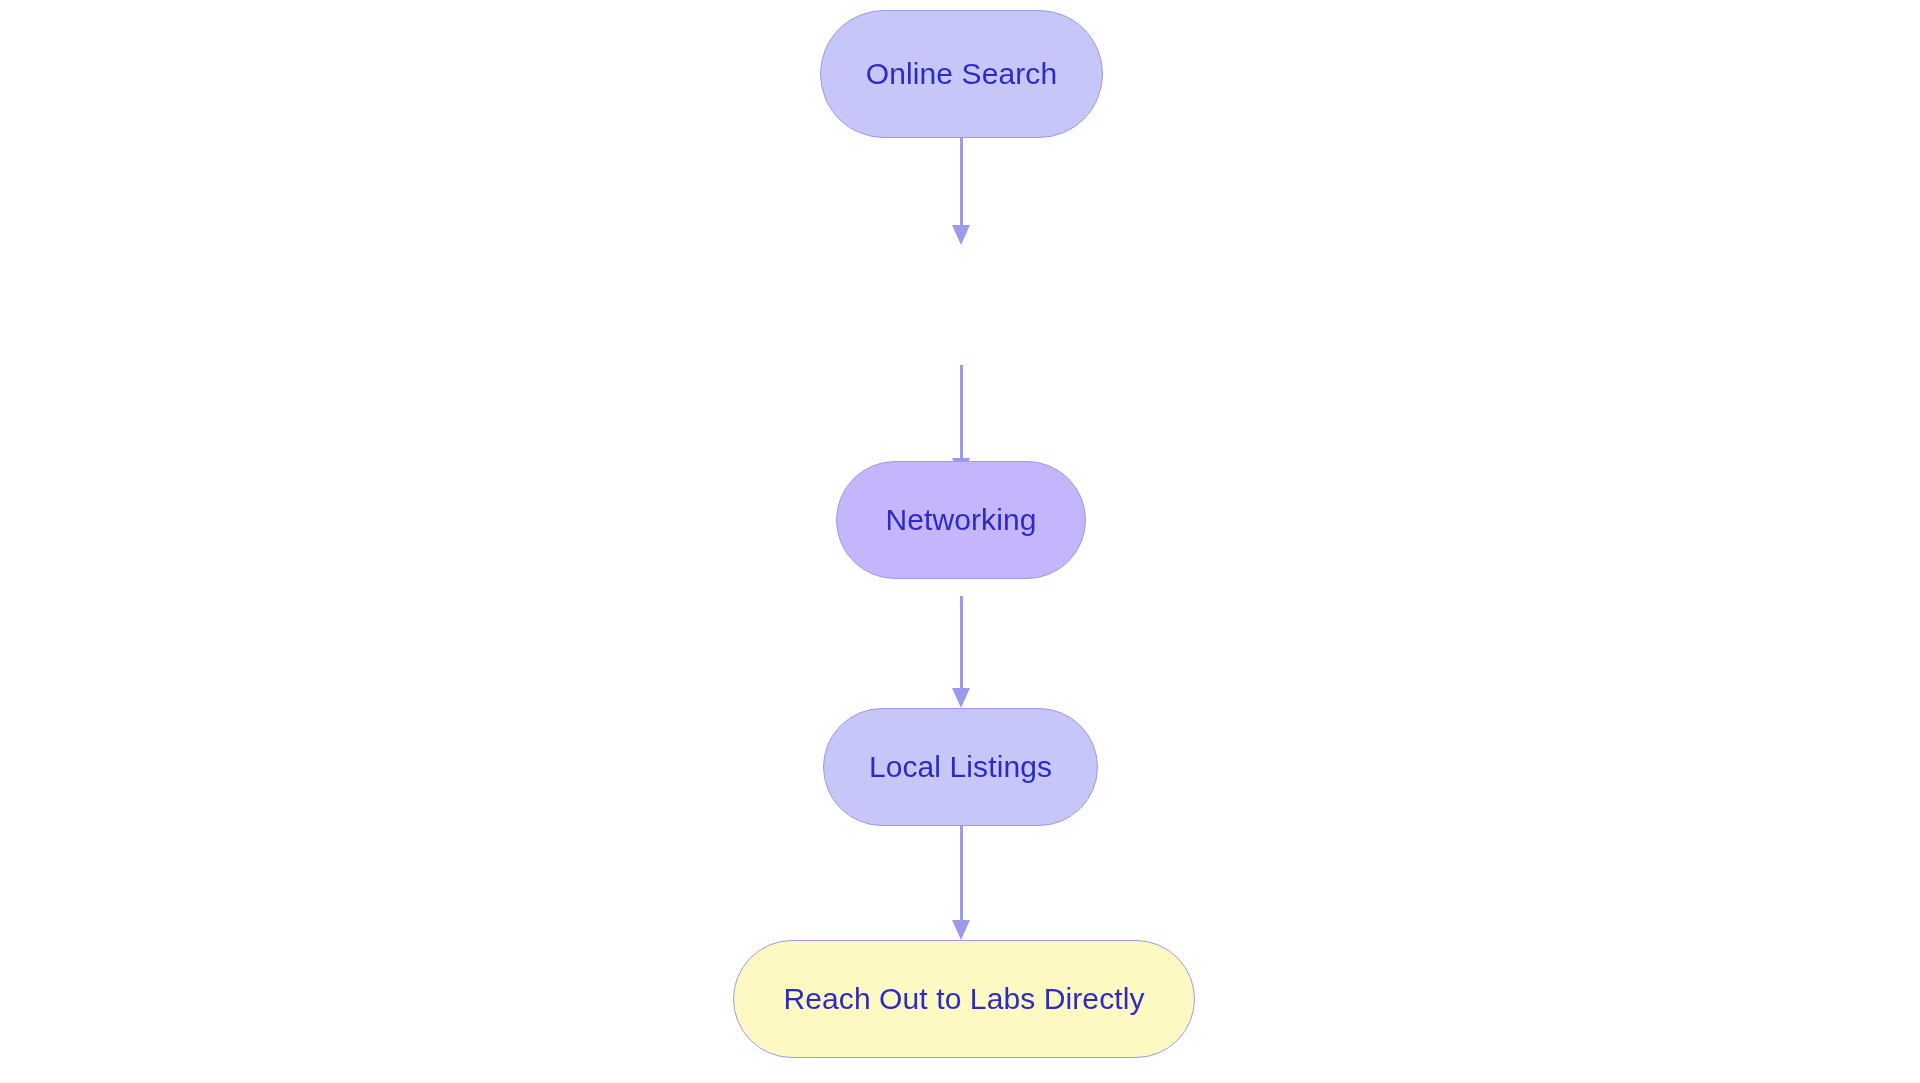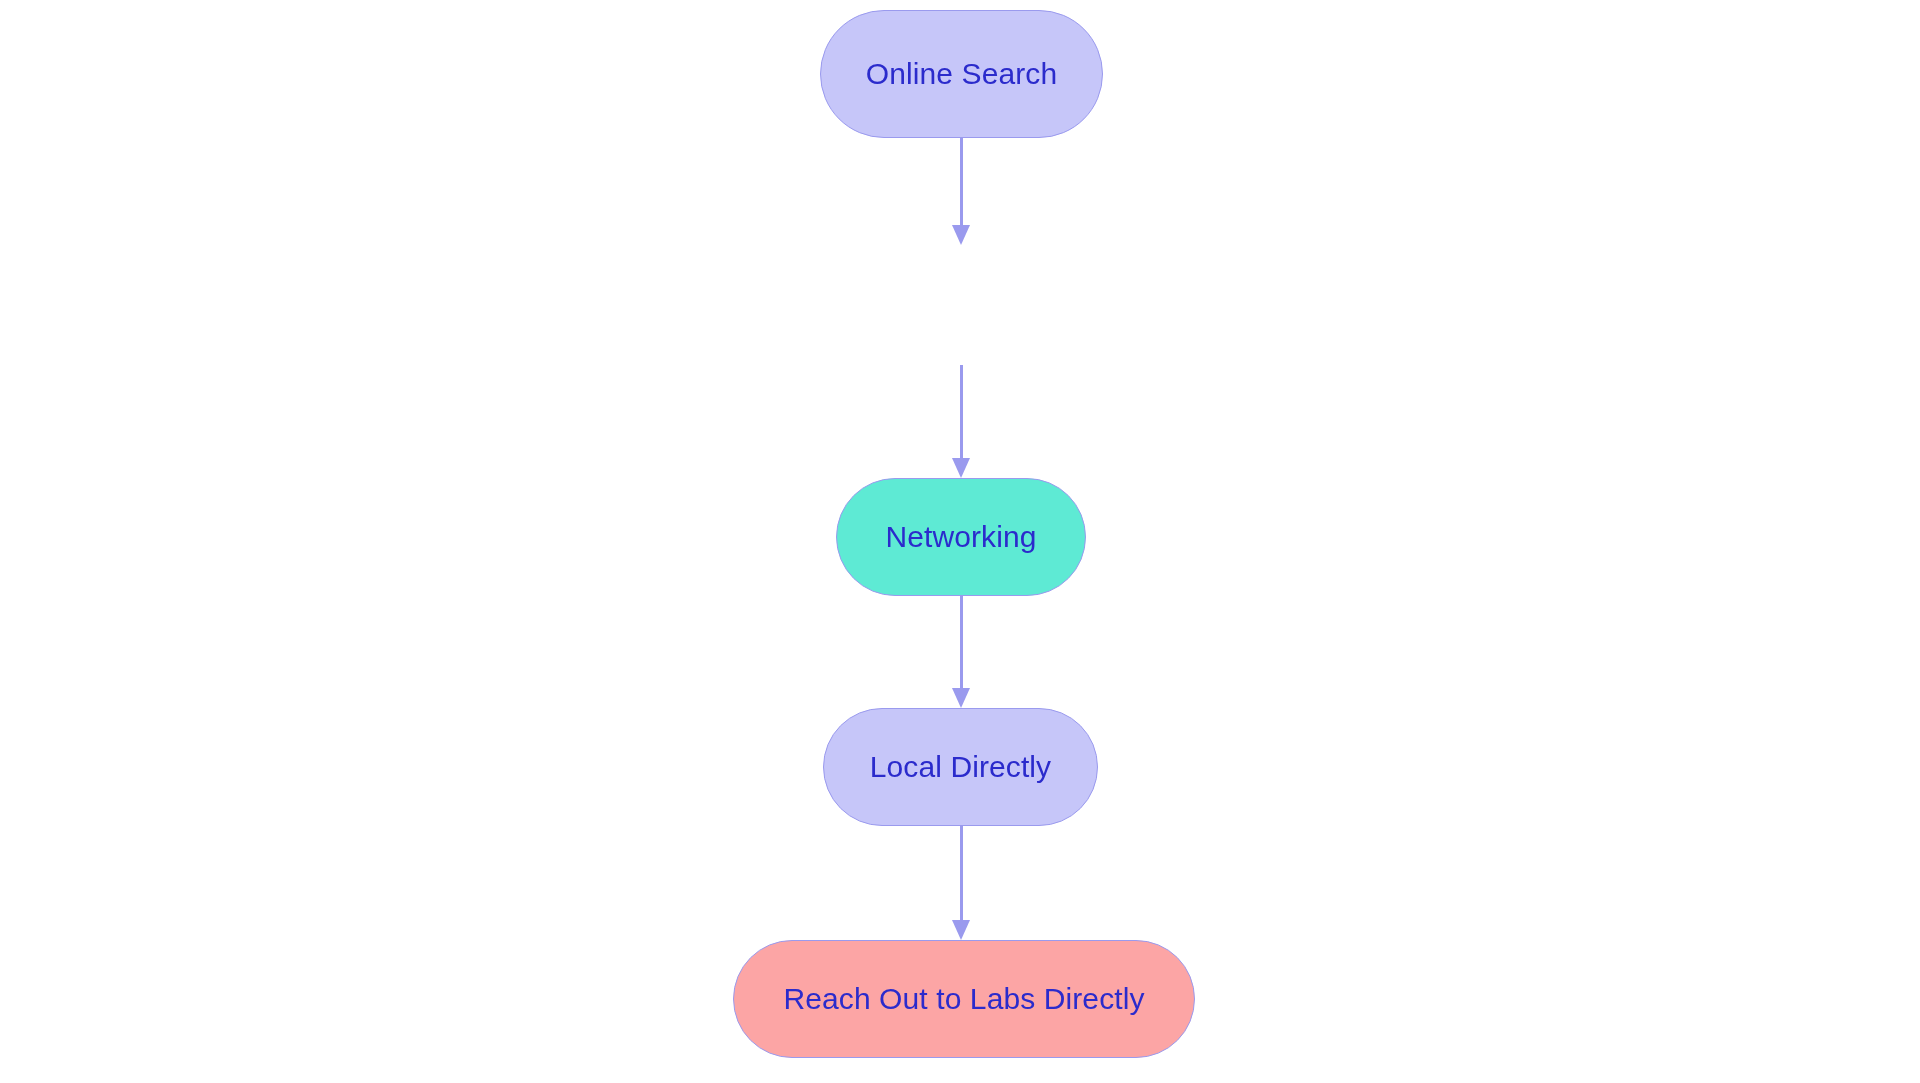--- a/index.html
+++ b/index.html
@@ -91,25 +91,25 @@
   <div class="edge" style="left: 960px; top: 826px; width: 3px; height: 114px;">
     <div class="edge-line" style="height: 94px; background: rgb(154, 154, 238);"></div>
     <div class="edge-head" style="top: 94px; border-top-color: rgb(154, 154, 238);"></div>
   </div>
 
   <div class="node" style="left: 820px; top: 10px; width: 283px; height: 128px; background: rgb(198, 198, 249); border-color: rgb(154, 154, 238); color: rgb(43, 43, 204);">
     <span class="node-label">Online Search</span>
   </div>
 
 
-  <div class="node" style="left: 836px; top: 478px; width: 250px; height: 118px; background: #5eead4; border-color: rgb(154, 154, 238); color: rgb(43, 43, 204);">
+  <div class="node" style="left: 836px; top: 461px; width: 250px; height: 118px; background: #c4b5fd; border-color: rgb(154, 154, 238); color: rgb(43, 43, 204);">
     <span class="node-label">Networking</span>
   </div>
 
   <div class="node" style="left: 823px; top: 708px; width: 275px; height: 118px; background: rgb(198, 198, 249); border-color: rgb(154, 154, 238); color: rgb(43, 43, 204);">
-    <span class="node-label">Local Directly</span>
+    <span class="node-label">Local Listings</span>
   </div>
 
-  <div class="node" style="left: 733px; top: 940px; width: 462px; height: 118px; background: #fca5a5; border-color: rgb(154, 154, 238); color: rgb(43, 43, 204);">
+  <div class="node" style="left: 733px; top: 940px; width: 462px; height: 118px; background: #fef9c3; border-color: rgb(154, 154, 238); color: rgb(43, 43, 204);">
     <span class="node-label">Reach Out to Labs Directly</span>
   </div>
 
 </div>
 
 </body></html>

